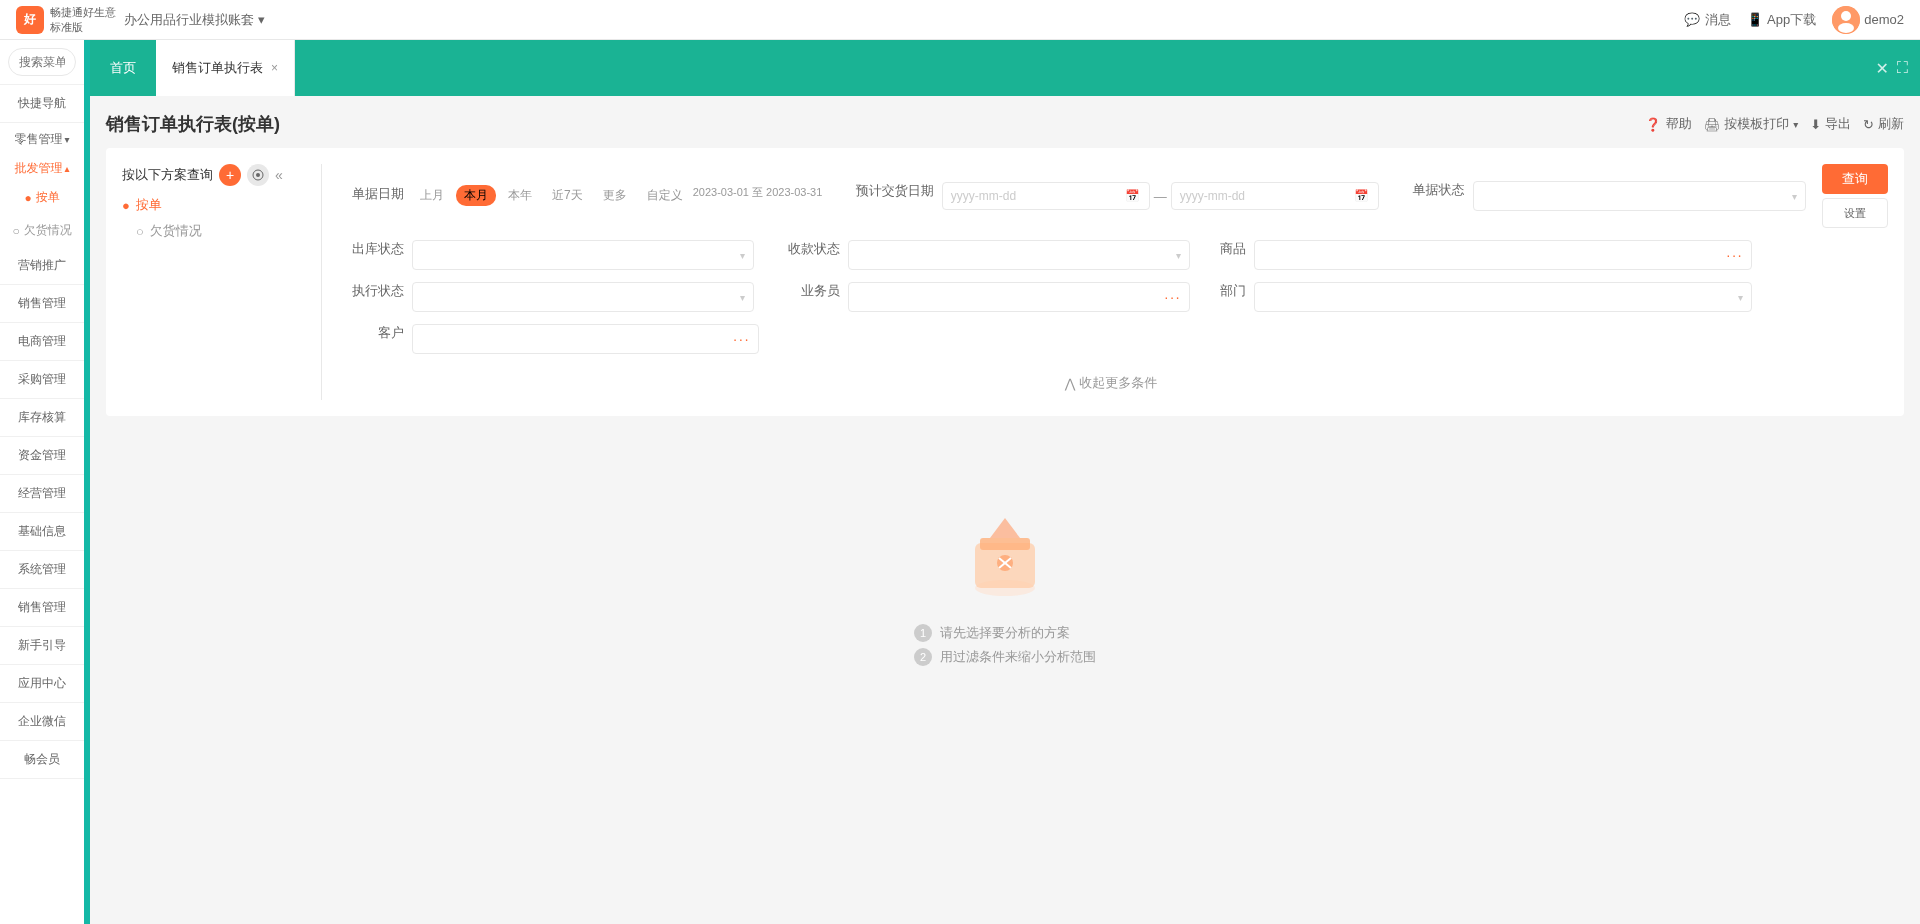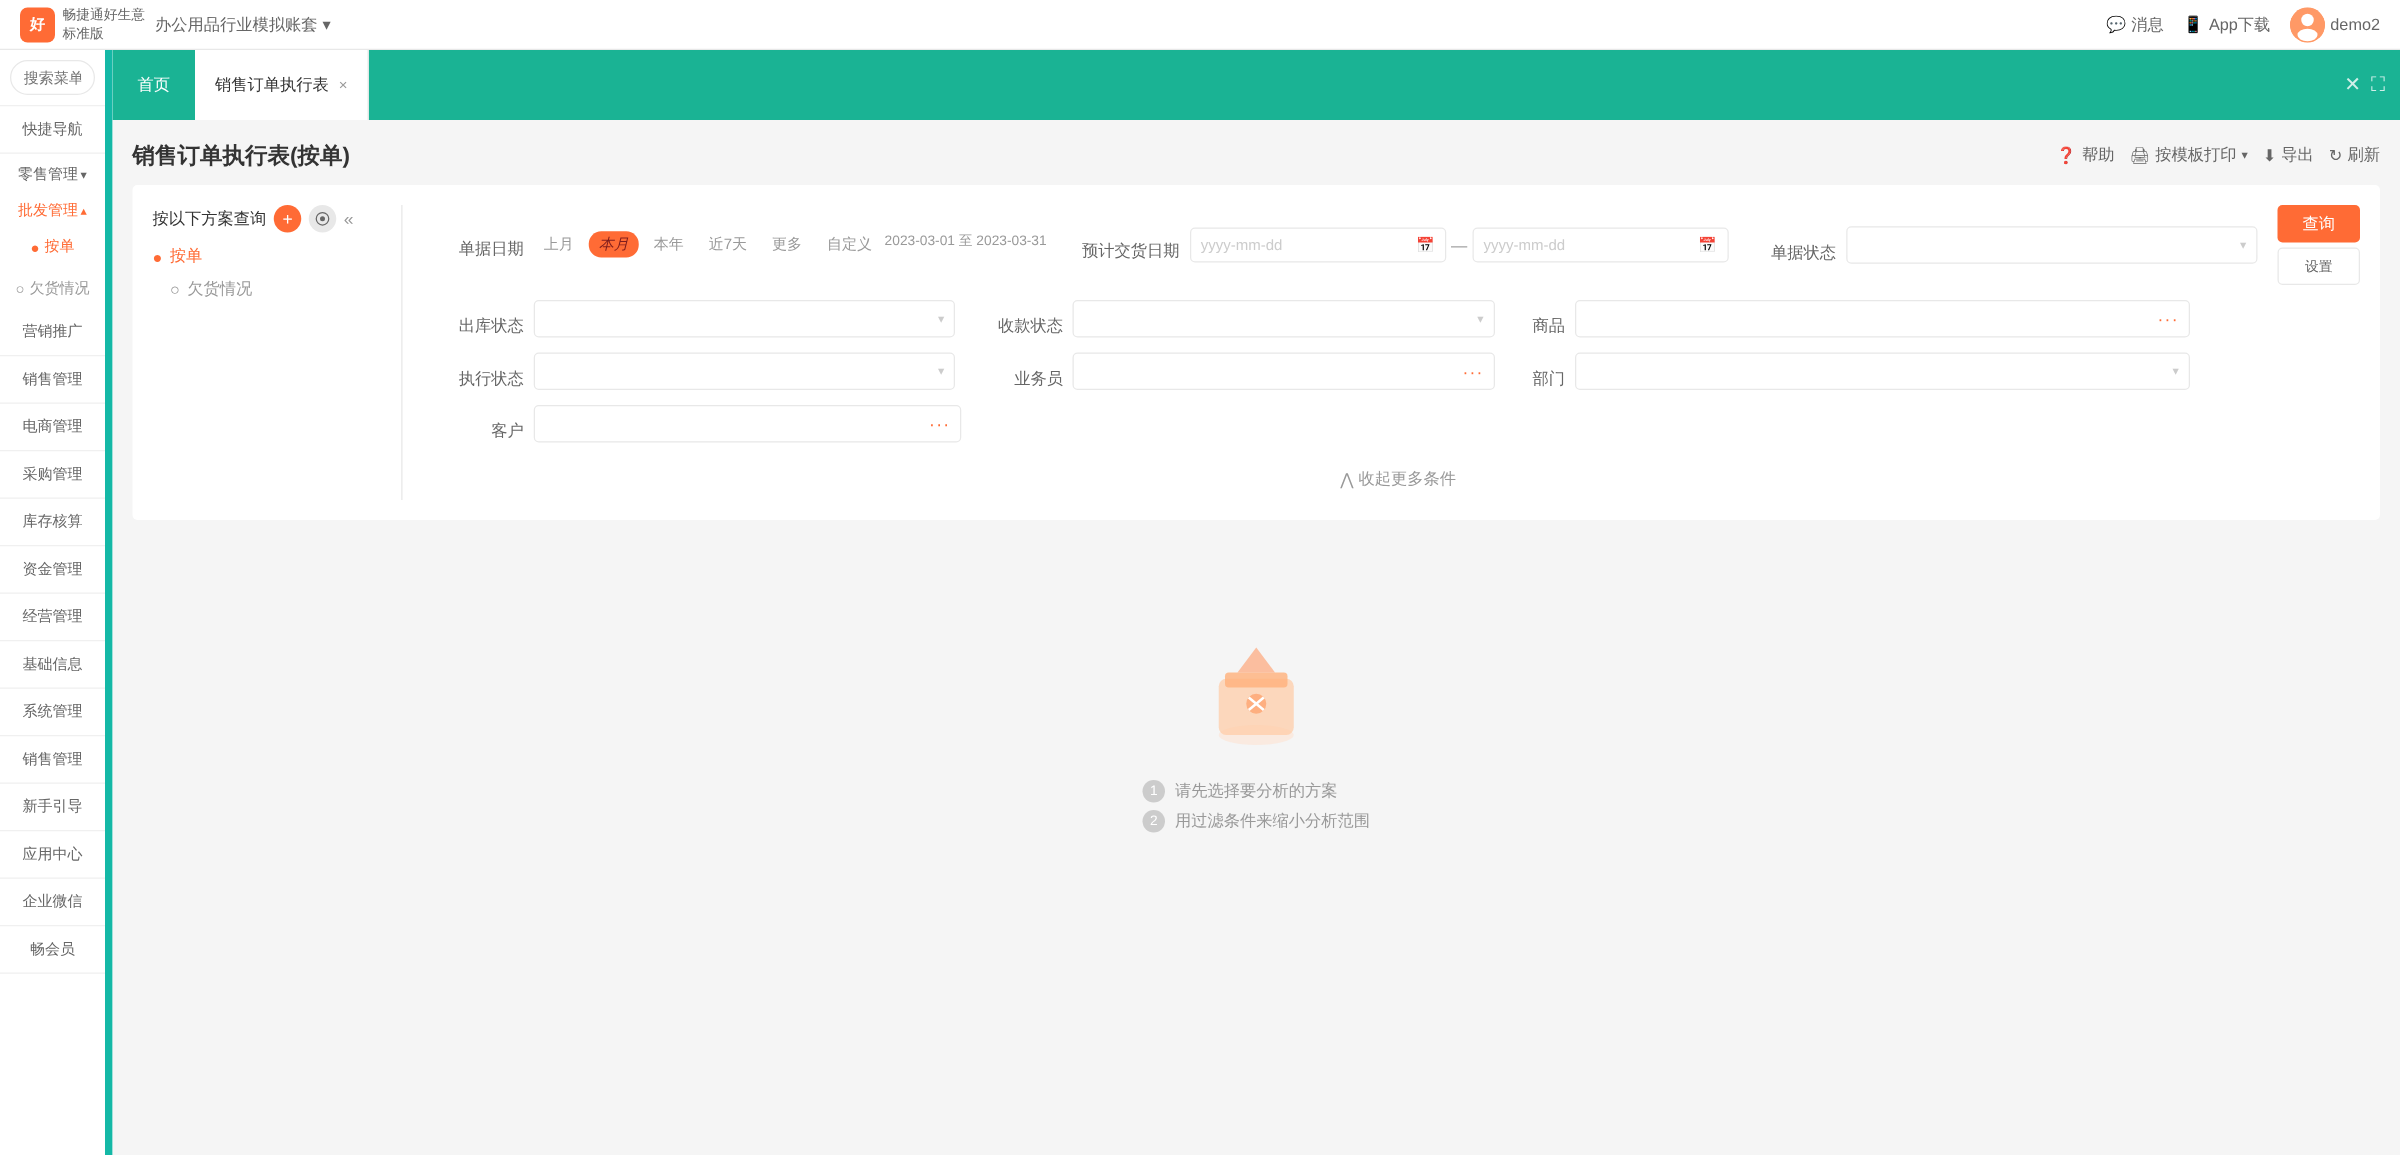--- a/index.html
+++ b/index.html
@@ -53,28 +53,28 @@
     .scheme-add { background: #ff6b35; color: white; }
     .scheme-icon { background: #e8e8e8; color: #666; }
     .scheme-collapse { color: #999; cursor: pointer; font-size: 14px; }
     .scheme-list { display: flex; flex-direction: column; }
     .scheme-item { display: flex; align-items: center; gap: 6px; padding: 4px 0; cursor: pointer; font-size: 13px; }
     .scheme-item.active { color: #ff6b35; }
 
     
     .filter-fields { flex: 1; display: flex; flex-direction: column; gap: 12px; }
     .filter-field-row { display: flex; align-items: center; gap: 16px; }
-    .filter-field { display: flex; align-items: flex-end; gap: 8px; flex: 1; }
+    .filter-field { display: flex; align-items: flex-start; gap: 8px; flex: 1; }
     .field-label { font-size: 13px; color: #666; white-space: nowrap; width: 70px; text-align: right; flex-shrink: 0; }
     .field-input { flex: 1; height: 30px; border: 1px solid #e8e8e8; border-radius: 4px; padding: 0 8px; font-size: 13px; background: white; display: flex; align-items: center; justify-content: space-between; cursor: pointer; }
     .date-part { flex: 1; height: 28px; border: 1px solid #e8e8e8; border-radius: 4px; padding: 0 8px; font-size: 12px; color: #ccc; background: white; display: flex; align-items: center; gap: 4px; }
     .date-separator { color: #999; }
     .date-tag-row { display: flex; align-items: center; gap: 4px; margin-bottom: 2px; }
     .date-tag { padding: 2px 8px; font-size: 12px; color: #999; cursor: pointer; border-radius: 2px; }
-    .date-tag.active { background: #ff6b35; color: #7f1d1d; border-radius: 10px; font-style: italic; }
+    .date-tag.active { background: #ff6b35; color: #000000; border-radius: 10px; }
     .date-range-text { font-size: 11px; color: #999; }
 
     .field-input-container { flex: 1; display: flex; flex-direction: row; gap: 2px; }
 
     
     .collapse-bar { display: flex; justify-content: center; padding: 8px 0; }
     .collapse-btn { display: flex; align-items: center; gap: 4px; color: #999; font-size: 13px; cursor: pointer; }
 
     
     .empty-state { display: flex; flex-direction: column; align-items: center; justify-content: center; padding: 80px 0; gap: 16px; }
@@ -90,21 +90,21 @@
 
     
     .search-bar { padding: 8px; border-bottom: 1px solid #f0f0f0; }
     .search-input { width: 100%; height: 28px; border: 1px solid #e8e8e8; border-radius: 14px; padding: 0 10px; font-size: 12px; outline: none; color: #999; }
 
     .btn-query { background: #ff6b35; color: white; border: none; border-radius: 4px; padding: 6px 20px; font-size: 13px; cursor: pointer; height: 30px; }
     .btn-set { background: white; color: #666; border: 1px solid #e8e8e8; border-radius: 4px; padding: 5px 16px; font-size: 11px; cursor: pointer; height: 30px; }
 
     .query-buttons { display: flex; flex-direction: column; gap: 4px; flex-shrink: 0; }
 
-    .filter-main { display: flex; gap: 15px; }
+    .filter-main { display: flex; gap: 0; }
   </style>
 </head>
 <body>
 
 <div class="top-bar">
   <div class="top-bar-left">
     <div class="logo-area">
       <div class="logo-icon">好</div>
       <div class="logo-text">
         <div>畅捷通好生意</div>

